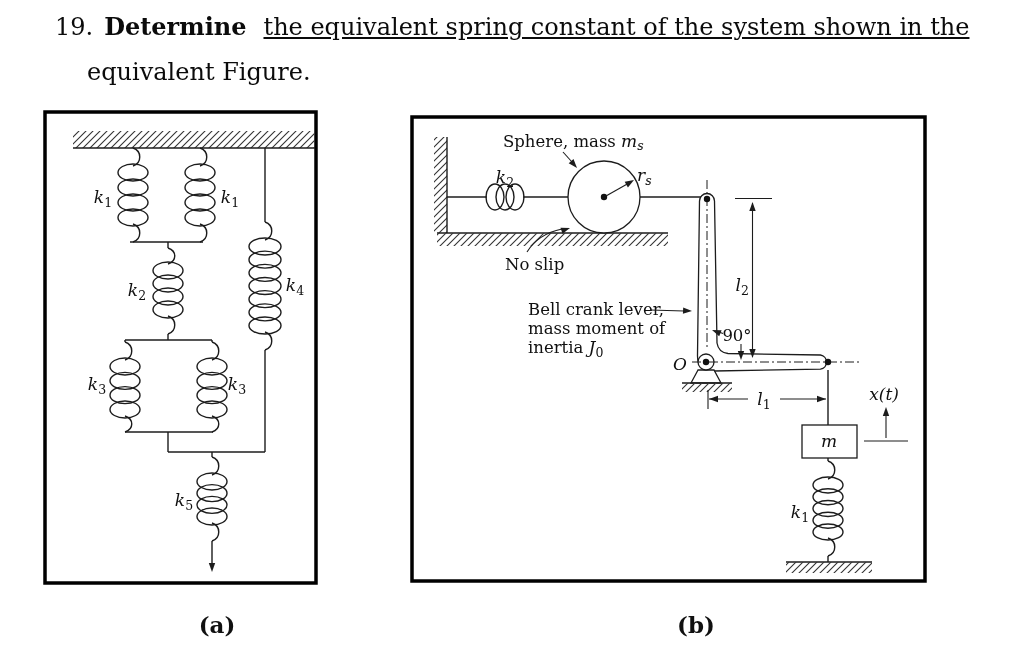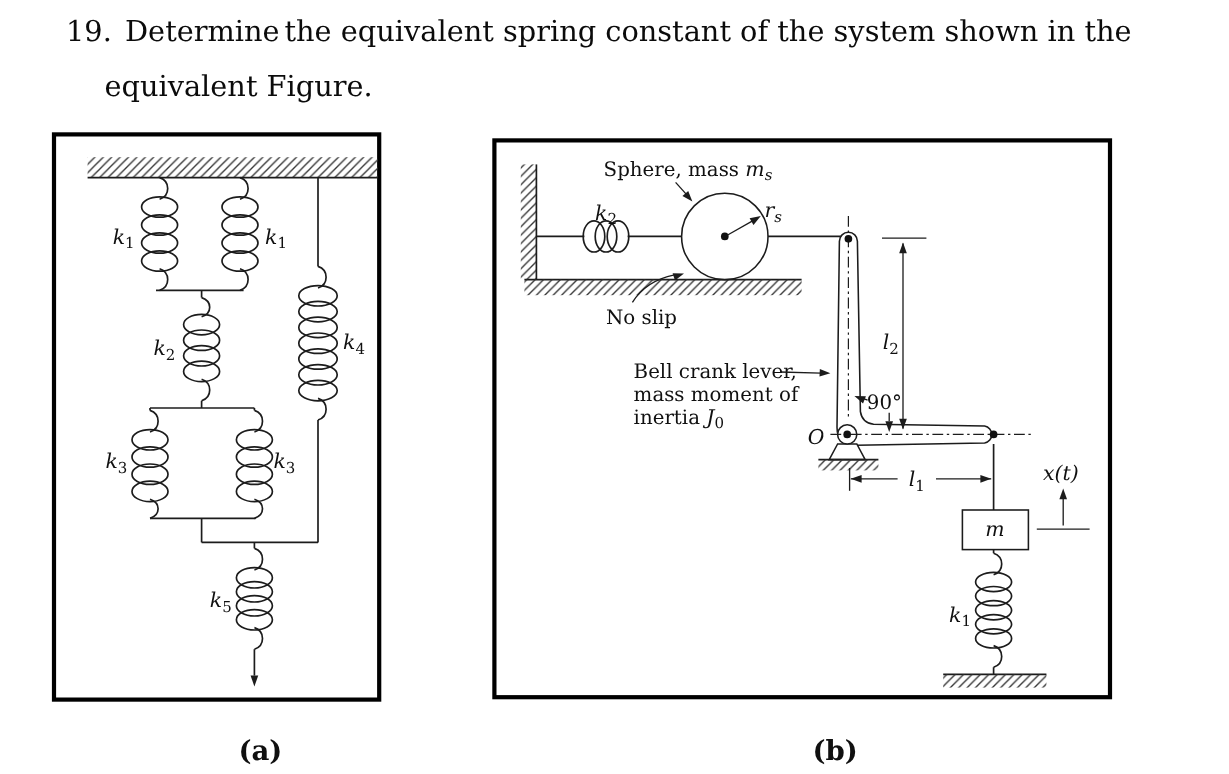--- a/index.html
+++ b/index.html
@@ -1,19 +1,19 @@
 <!DOCTYPE html>
 <html><head>
 <meta charset="utf-8">
 <style>
   html,body{margin:0;padding:0;background:#ffffff;}
   body{width:1024px;height:645px;position:relative;font-family:"DejaVu Serif",serif;color:#0b0b0b;overflow:hidden;}
   .title-line{position:absolute;white-space:nowrap;font-size:24px;color:#0b0b0b;}
-  .title-bold{font-weight:normal;margin-left:11px;}
-  .title-rest{margin-left:4px;}
+  .title-bold{font-weight:bold;margin-left:11px;}
+  .title-rest{margin-left:17px;text-decoration:underline;}
   svg{position:absolute;left:0;top:0;}
   svg text{font-family:"DejaVu Serif",serif;fill:#101010;}
   .var{font-style:italic;font-size:17px;}
   .lbl{font-size:16.5px;}
   .sub{font-size:12.5px;font-style:normal;}
   .subi{font-size:12.5px;font-style:italic;}
   .cap{font-size:23px;font-weight:bold;}
   .ln{stroke:#1c1c1c;stroke-width:1.4;fill:none;}
   .thin{stroke:#1c1c1c;stroke-width:1.1;fill:none;}
   .sp line,.sp path,.sp ellipse{stroke:#1c1c1c;stroke-width:1.4;fill:none;}

